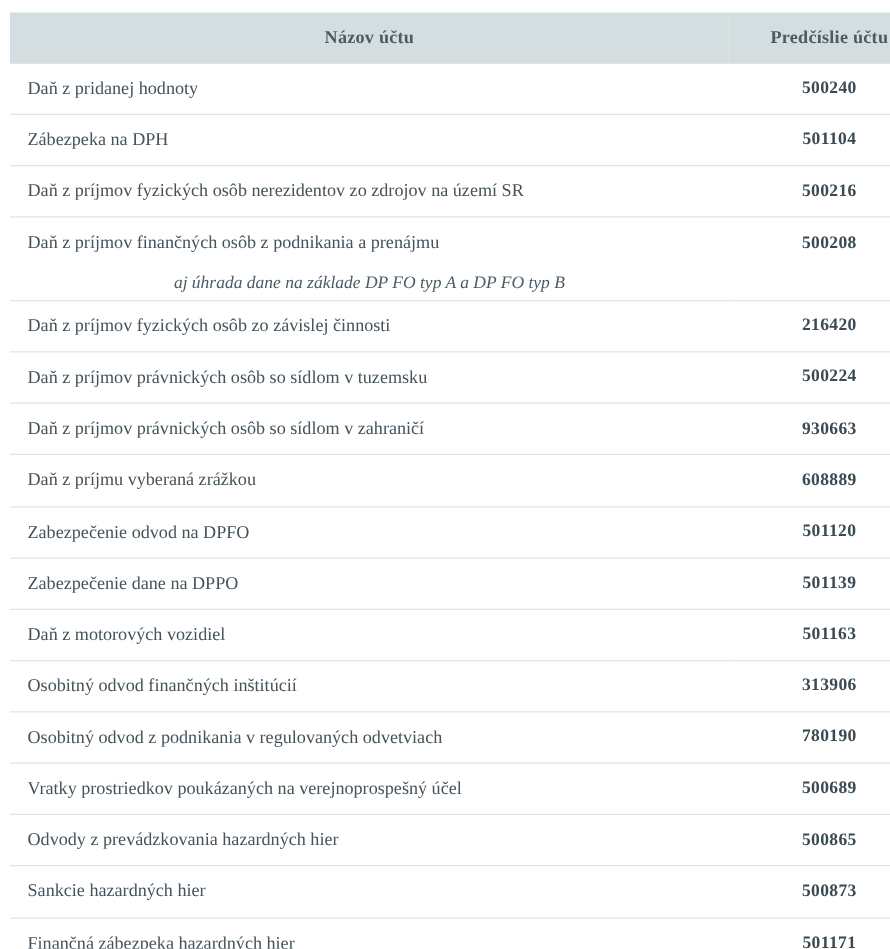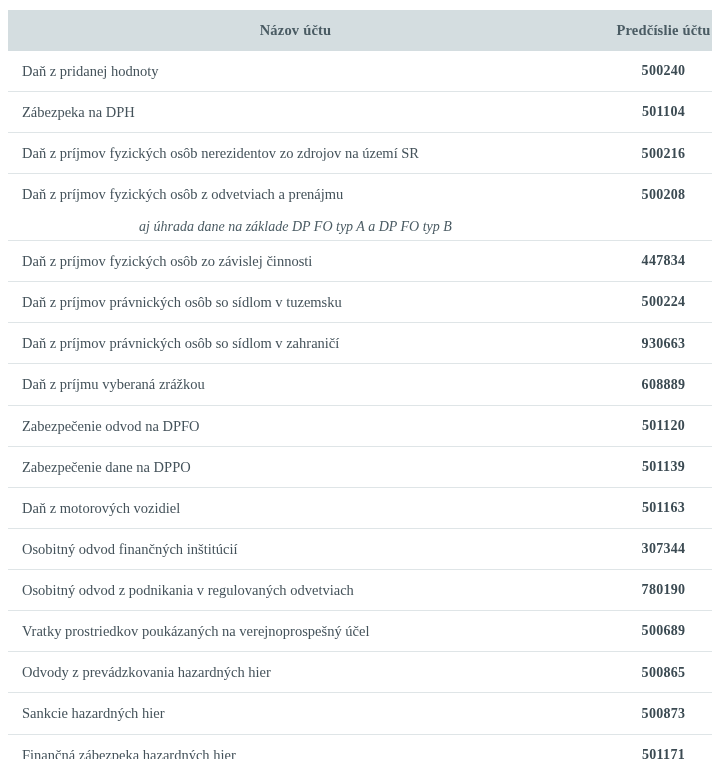--- a/index.html
+++ b/index.html
@@ -101,26 +101,26 @@
         </tr>
         <tr>
           <td class="name"><span>Zábezpeka na DPH</span></td>
           <td class="code"><span>501104</span></td>
         </tr>
         <tr>
           <td class="name"><span>Daň z príjmov fyzických osôb nerezidentov zo zdrojov na území SR</span></td>
           <td class="code"><span>500216</span></td>
         </tr>
         <tr class="tall">
-          <td class="name"><span>Daň z príjmov fyzických osôb z odvetviach a prenájmu</span><span class="sub-note">aj úhrada dane na základe DP FO typ A a DP FO typ B</span></td>
+          <td class="name"><span>Daň z príjmov finančných osôb z podnikania a prenájmu</span><span class="sub-note">aj úhrada dane na základe DP FO typ A a DP FO typ B</span></td>
           <td class="code"><span>500208</span></td>
         </tr>
         <tr>
           <td class="name"><span>Daň z príjmov fyzických osôb zo závislej činnosti</span></td>
-          <td class="code"><span>447834</span></td>
+          <td class="code"><span>216420</span></td>
         </tr>
         <tr>
           <td class="name"><span>Daň z príjmov právnických osôb so sídlom v tuzemsku</span></td>
           <td class="code"><span>500224</span></td>
         </tr>
         <tr>
           <td class="name"><span>Daň z príjmov právnických osôb so sídlom v zahraničí</span></td>
           <td class="code"><span>930663</span></td>
         </tr>
         <tr>
@@ -134,21 +134,21 @@
         <tr>
           <td class="name"><span>Zabezpečenie dane na DPPO</span></td>
           <td class="code"><span>501139</span></td>
         </tr>
         <tr>
           <td class="name"><span>Daň z motorových vozidiel</span></td>
           <td class="code"><span>501163</span></td>
         </tr>
         <tr>
           <td class="name"><span>Osobitný odvod finančných inštitúcií</span></td>
-          <td class="code"><span>307344</span></td>
+          <td class="code"><span>313906</span></td>
         </tr>
         <tr>
           <td class="name"><span>Osobitný odvod z podnikania v regulovaných odvetviach</span></td>
           <td class="code"><span>780190</span></td>
         </tr>
         <tr>
           <td class="name"><span>Vratky prostriedkov poukázaných na verejnoprospešný účel</span></td>
           <td class="code"><span>500689</span></td>
         </tr>
         <tr>

